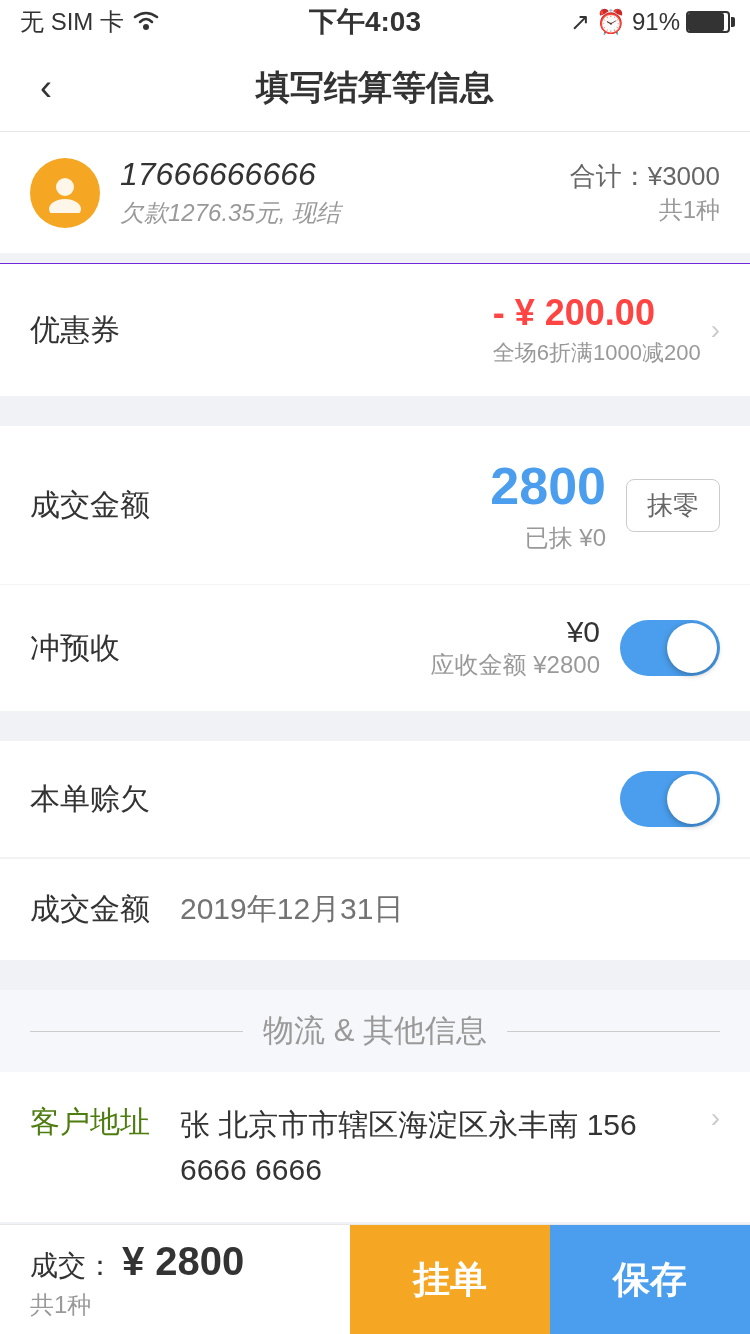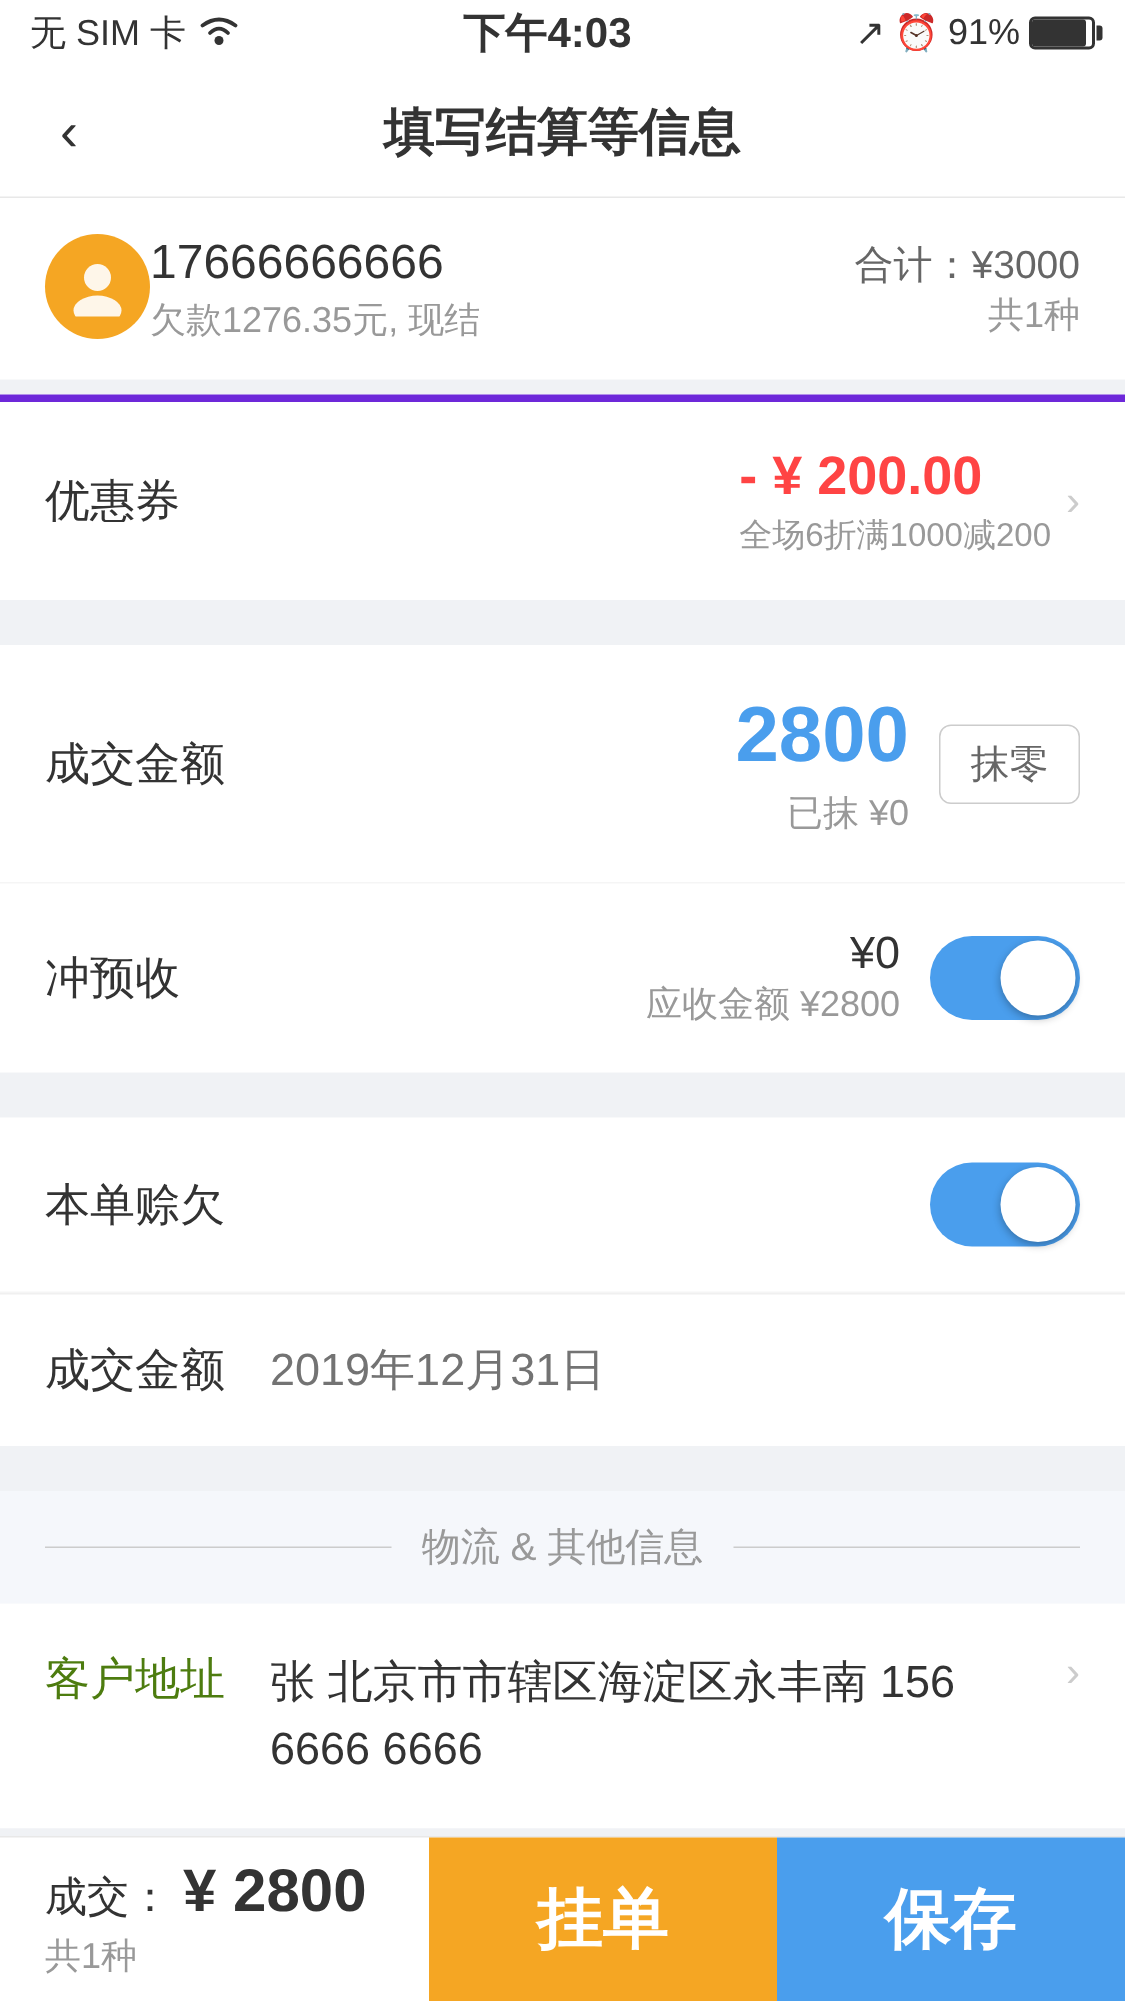--- a/index.html
+++ b/index.html
@@ -77,20 +77,23 @@
     .user-card {
       background: #fff;
       padding: 24px 30px;
       display: flex;
       align-items: center;
       justify-content: space-between;
       margin-bottom: 10px;
     }
     .user-left {
       display: flex;
+      align-items: center;
+      gap: 20px;
+      font-style: italic;
     }
     .avatar {
       width: 70px; height: 70px;
       background: #f5a623;
       border-radius: 50%;
       display: flex; align-items: center; justify-content: center;
       color: white; font-size: 32px;
     }
     .user-info .phone {
       font-size: 32px;
@@ -114,21 +117,21 @@
       color: #999;
     }
 
     
     .coupon-row {
       background: #fff;
       padding: 28px 30px;
       display: flex;
       align-items: center;
       justify-content: space-between;
-      border-top: 5px solid #6d28d9;
+      border-top: 1px solid #6d28d9;
       margin-bottom: 10px;
     }
     .coupon-label {
       font-size: 30px;
       color: #333;
     }
     .coupon-amount {
       font-size: 36px;
       font-weight: 600;
       color: #ff4444;
@@ -235,21 +238,21 @@
       padding: 20px 30px;
       background: #f5f7fb;
     }
     .divider-line {
       flex: 1;
       height: 1px;
       background: #ccc;
     }
     .divider-text {
       margin: 0 20px;
-      font-size: 26px;
+      font-size: 31px;
       color: #999;
     }
 
     
     .address-row {
       background: #fff;
       padding: 30px;
       display: flex;
       align-items: flex-start;
       justify-content: space-between;
@@ -319,25 +322,25 @@
       font-weight: 700;
       color: #333;
     }
     .bottom-summary .deal-count {
       font-size: 24px;
       color: #999;
       margin-top: 4px;
     }
     .bottom-btn {
       height: 100%;
-      width: 232px;
+      width: 200px;
       display: flex;
       align-items: center;
       justify-content: center;
-      font-size: 44px;
+      font-size: 37px;
       font-weight: 600;
       color: #fff;
       cursor: pointer;
       border: none;
       outline: none;
     }
     .btn-pending { background: #f5a623; }
     .btn-save { background: #4a9eed; }
   </style>
 </head>

